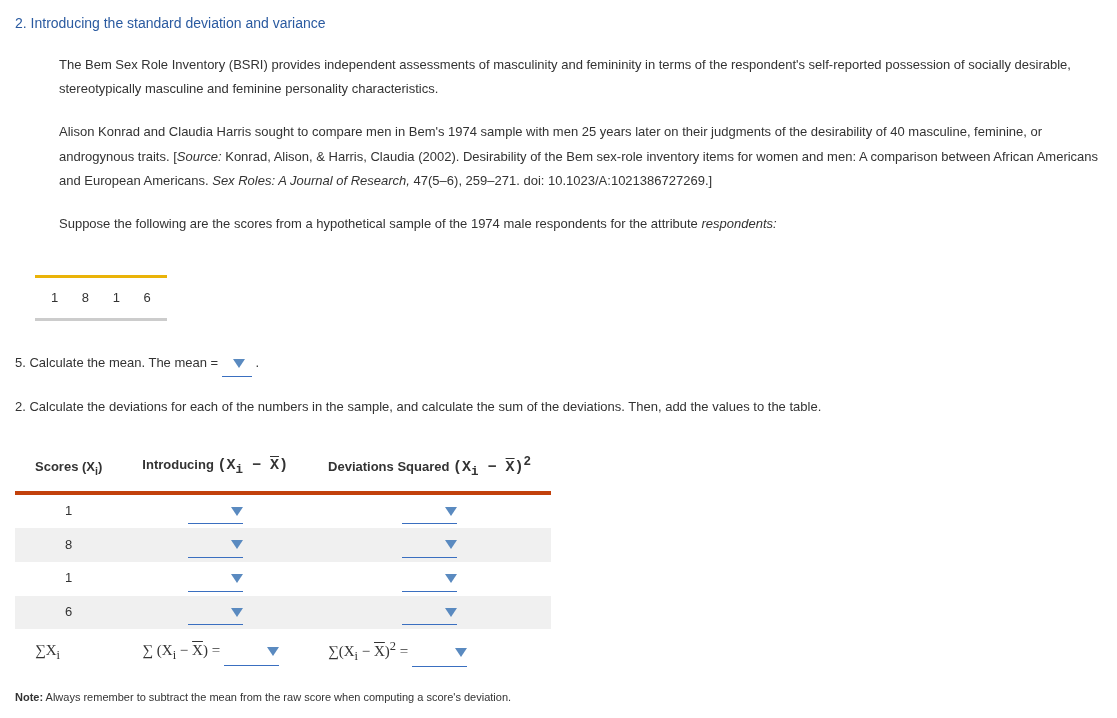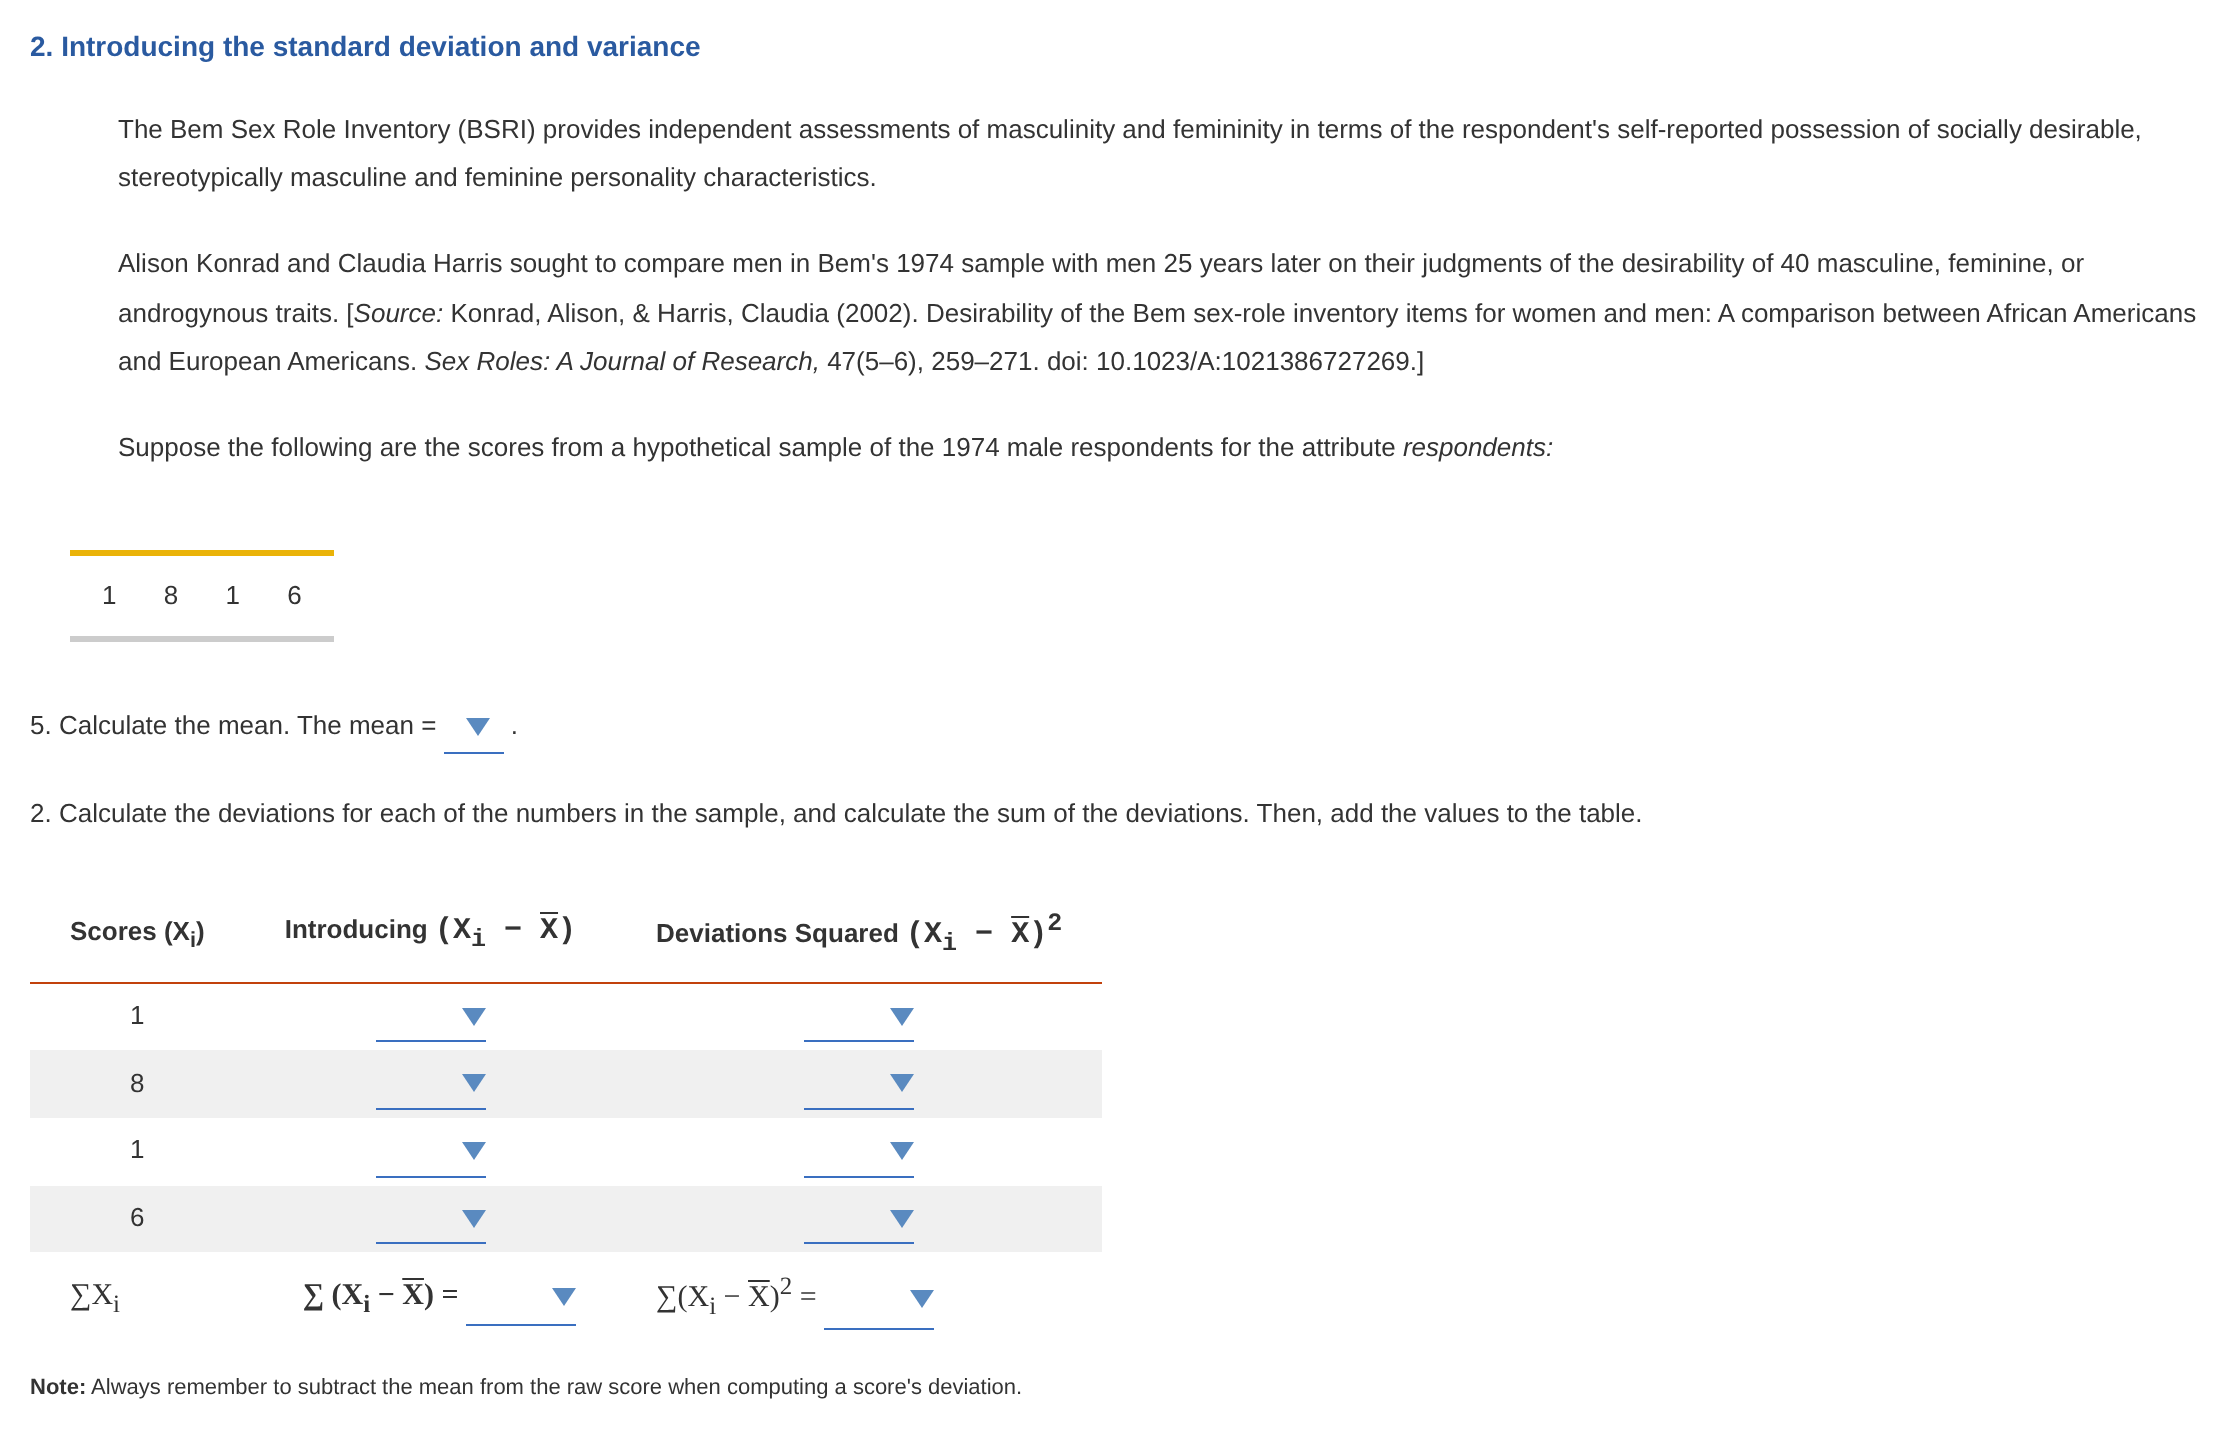--- a/index.html
+++ b/index.html
@@ -6,21 +6,21 @@
   font-family: Verdana, Arial, sans-serif;
   font-size: 13px;
   color: #333;
   margin: 0;
   padding: 10px 15px;
   line-height: 1.9;
   background: #fff;
 }
 .heading {
   color: #2a5aa0;
-  font-weight: bold;
+  font-weight: normal;
   font-size: 14px;
   margin-bottom: 16px;
 }
 .para {
   margin-bottom: 18px;
   margin-left: 44px;
 }
 .italic {
   font-style: italic;
 }
@@ -60,21 +60,21 @@
 .table-container {
   margin-top: 25px;
 }
 table.calc {
   border-collapse: collapse;
 }
 table.calc th {
   font-weight: bold;
   font-size: 13px;
   padding: 6px 20px;
-  border-bottom: 1px solid #c2410c;
+  border-bottom: 4px solid #c2410c;
   text-align: center;
   white-space: nowrap;
 }
 table.calc td {
   padding: 4px 20px;
   text-align: center;
   font-size: 13px;
 }
 table.calc tr.alt td {
   background: #f0f0f0;
@@ -193,21 +193,21 @@
   </tr>
   <tr class="alt">
     <td>6</td>
     <td><span class="blank-slot"><span class="triangle"></span></span></td>
     <td><span class="blank-slot"><span class="triangle"></span></span></td>
   </tr>
   <tr class="sumrow">
     <td>
       <span>∑X</span><sub>i</sub>
     </td>
-    <td style="text-align:right; white-space:nowrap;font-weight:bold;">
+    <td style="text-align:left; white-space:nowrap;">
       <span>∑ (X</span><sub>i</sub><span> − </span><span class="overline">X</span><span>) = </span><span class="sum-slot"><span class="triangle"></span></span>
     </td>
     <td style="text-align:left; white-space:nowrap;">
       <span>∑(X</span><sub>i</sub><span> − </span><span class="overline">X</span><span>)</span><sup>2</sup><span> = </span><span class="sum-slot"><span class="triangle"></span></span>
     </td>
   </tr>
 </tbody>
     </table>
 </div>
 

